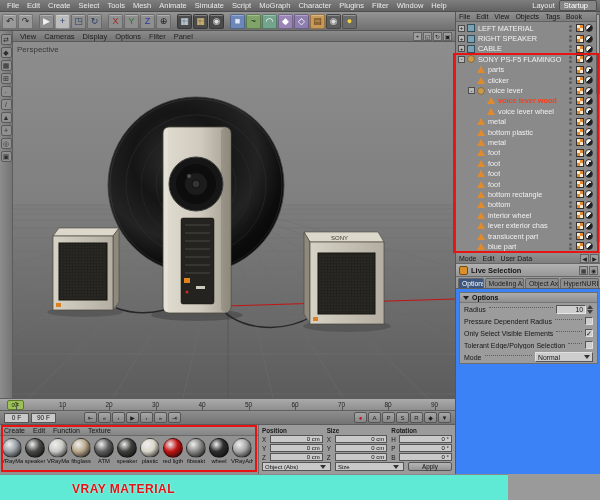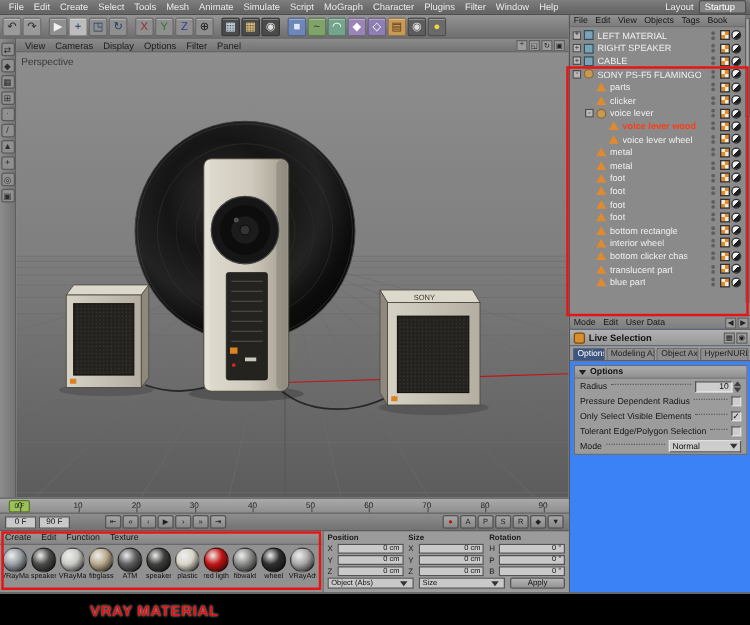--- a/index.html
+++ b/index.html
@@ -106,21 +106,21 @@
   .coord-col{flex:1;display:flex;flex-direction:column;gap:1px;}
   .coord-header{font-size:6.3px;font-weight:bold;color:#1b1b1b;}
   .coord-row{display:flex;align-items:center;gap:2px;}
   .coord-axis{font-size:6.3px;width:6px;color:#1b1b1b;}
   .coord-field{flex:1;height:8px;background:#c9c9c9;border:1px solid #555;font-size:6px;display:flex;align-items:center;justify-content:flex-end;padding-right:2px;color:#111;}
   .coord-bottom{display:flex;gap:4px;margin-top:1px;}
   .coord-select{flex:1;height:9px;background:#c9c9c9;border:1px solid #555;font-size:6px;display:flex;align-items:center;justify-content:space-between;padding:0 2px;color:#111;}
   .apply-btn{width:44px;height:9px;background:linear-gradient(#b5b5b5,#949494);border:1px solid #555;font-size:6.3px;display:flex;align-items:center;justify-content:center;color:#111;border-radius:2px;}
 
   
-  .status-strip{position:absolute;left:0;top:474px;width:600px;height:26px;background:#000000;border-top:1px solid #8a8a8a;}
+  .status-strip{position:absolute;left:0;top:474px;width:508px;height:26px;background:#5eead4;border-top:1px solid #8a8a8a;}
   .vray-label{position:absolute;left:72px;top:7px;font-size:12px;font-weight:bold;color:#e41212;letter-spacing:0.5px;text-shadow:0 0 2px rgba(255,255,255,0.85);}
   .ann-box{position:absolute;border:2px solid #e81414;pointer-events:none;z-index:50;}
   #ann-objects{left:453px;top:53px;width:146px;height:200px;}
   #ann-materials{left:1px;top:425px;width:256px;height:47px;}
 </style>
 </head>
 <body>
 
 <div id="app">
 
@@ -463,20 +463,33 @@
               <div class="om-dot"></div>
               <div class="om-dot"></div>
             </div>
             <div class="tag-texture"></div>
             <div class="tag-phong"></div>
           </div>
         </div>
         <div class="om-row" style="padding-left: 12px;">
           <div class="om-exp-space"></div>
           <div class="om-icon icon-poly"></div>
+          <span class="om-name">bottom plastic</span>
+          <div class="om-right">
+            <div class="om-dots">
+              <div class="om-dot"></div>
+              <div class="om-dot"></div>
+            </div>
+            <div class="tag-texture"></div>
+            <div class="tag-phong"></div>
+          </div>
+        </div>
+        <div class="om-row" style="padding-left: 12px;">
+          <div class="om-exp-space"></div>
+          <div class="om-icon icon-poly"></div>
           <span class="om-name">metal</span>
           <div class="om-right">
             <div class="om-dots">
               <div class="om-dot"></div>
               <div class="om-dot"></div>
             </div>
             <div class="tag-texture"></div>
             <div class="tag-phong"></div>
           </div>
         </div>
@@ -541,34 +554,47 @@
               <div class="om-dot"></div>
               <div class="om-dot"></div>
             </div>
             <div class="tag-texture"></div>
             <div class="tag-phong"></div>
           </div>
         </div>
         <div class="om-row" style="padding-left: 12px;">
           <div class="om-exp-space"></div>
           <div class="om-icon icon-poly"></div>
+          <span class="om-name">bottom</span>
+          <div class="om-right">
+            <div class="om-dots">
+              <div class="om-dot"></div>
+              <div class="om-dot"></div>
+            </div>
+            <div class="tag-texture"></div>
+            <div class="tag-phong"></div>
+          </div>
+        </div>
+        <div class="om-row" style="padding-left: 12px;">
+          <div class="om-exp-space"></div>
+          <div class="om-icon icon-poly"></div>
           <span class="om-name">interior wheel</span>
           <div class="om-right">
             <div class="om-dots">
               <div class="om-dot"></div>
               <div class="om-dot"></div>
             </div>
             <div class="tag-texture"></div>
             <div class="tag-phong"></div>
           </div>
         </div>
         <div class="om-row" style="padding-left: 12px;">
           <div class="om-exp-space"></div>
           <div class="om-icon icon-poly"></div>
-          <span class="om-name">bottom clicker chas</span>
+          <span class="om-name">lever exterior chas</span>
           <div class="om-right">
             <div class="om-dots">
               <div class="om-dot"></div>
               <div class="om-dot"></div>
             </div>
             <div class="tag-texture"></div>
             <div class="tag-phong"></div>
           </div>
         </div>
         <div class="om-row" style="padding-left: 12px;">

